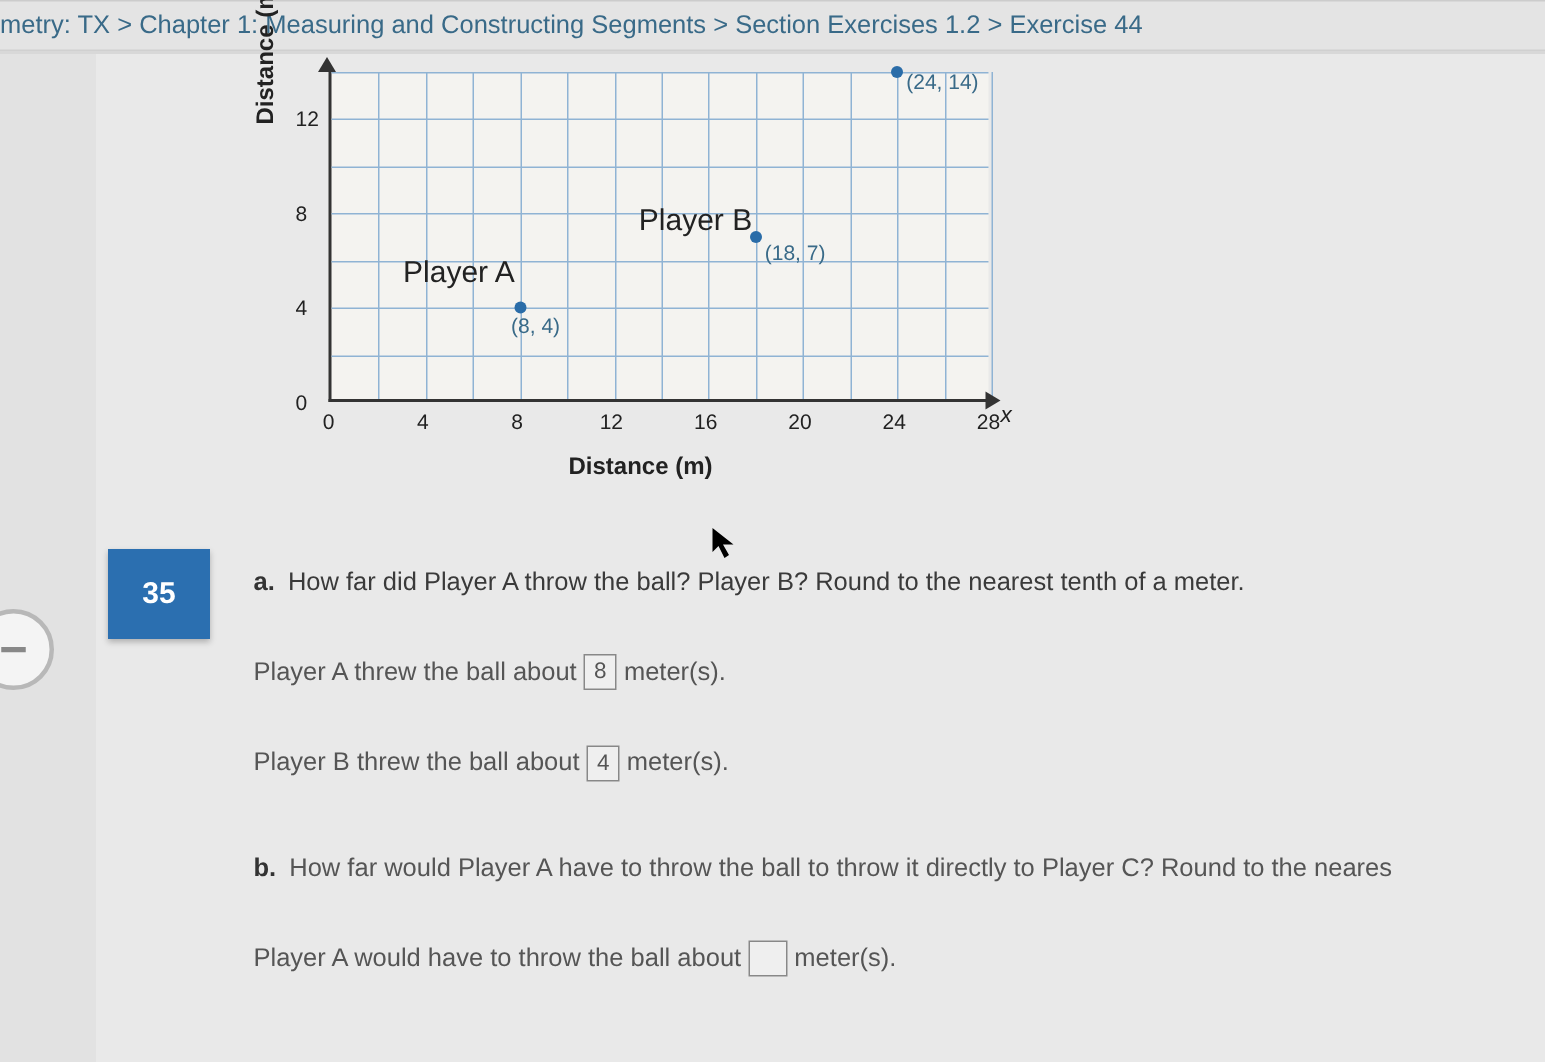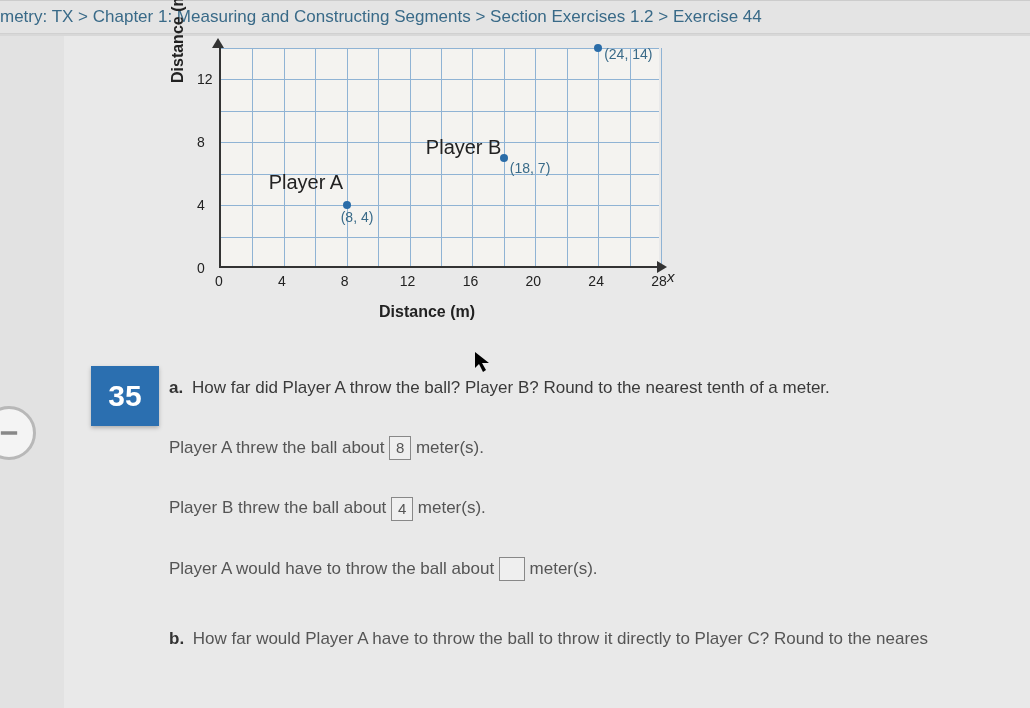--- a/index.html
+++ b/index.html
@@ -169,27 +169,26 @@
     pointer-events: none;
   }
   .qnum {
     position: absolute;
     left: 8px;
     top: 330px;
     width: 68px;
     height: 60px;
     background: #2b6fb0;
     color: #fff;
-    font-size: 30px;
+    font-size: 20px;
     font-weight: bold;
     display: flex;
     align-items: center;
     justify-content: center;
     box-shadow: 0 2px 4px rgba(0,0,0,0.25);
-    margin-left: 19px;
   }
   .qbody {
     position: absolute;
     left: 105px;
     top: 340px;
     right: 0;
     font-size: 17px;
     color: #3a3a3a;
     line-height: 1.4;
   }
@@ -295,24 +294,24 @@
     <div class="answer-line">
       <span>Player A threw the ball about</span>
       <span class="answer-box">8</span>
       <span>meter(s).</span>
     </div>
     <div class="answer-line">
       <span>Player B threw the ball about</span>
       <span class="answer-box">4</span>
       <span>meter(s).</span>
     </div>
+    <div class="answer-line" style="margin-top:46px">
+      <span class="part">b.</span>
+      <span>How far would Player A have to throw the ball to throw it directly to Player C? Round to the neares</span>
+    </div>
     <div class="answer-line">
       <span>Player A would have to throw the ball about</span>
       <span class="answer-box empty"></span>
       <span>meter(s).</span>
     </div>
-    <div class="answer-line" style="margin-top:46px">
-      <span class="part">b.</span>
-      <span>How far would Player A have to throw the ball to throw it directly to Player C? Round to the neares</span>
-    </div>
   </div>
 
 </div>
 
 </body></html>

